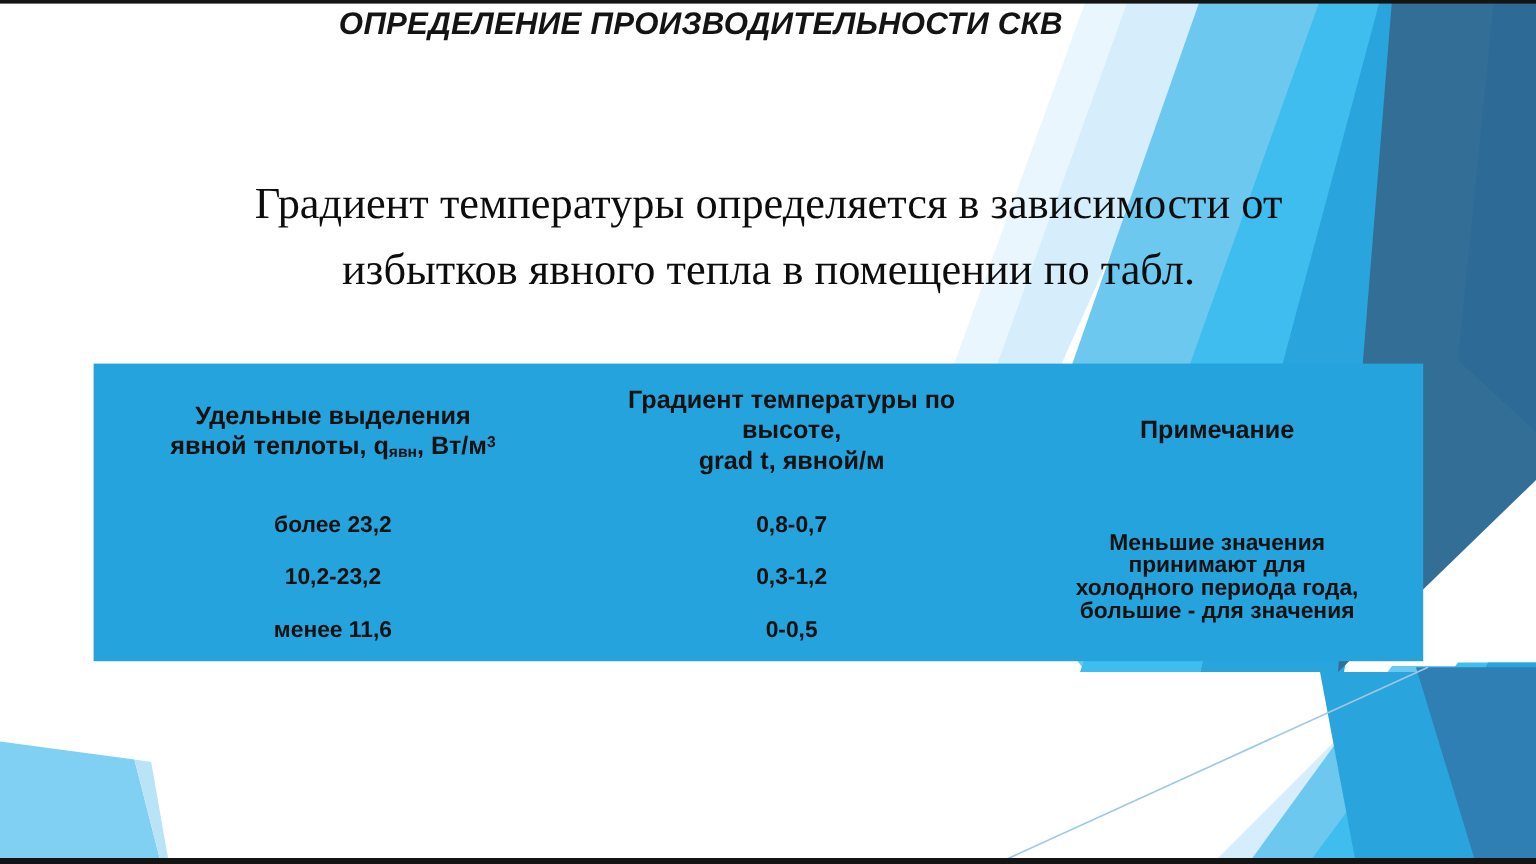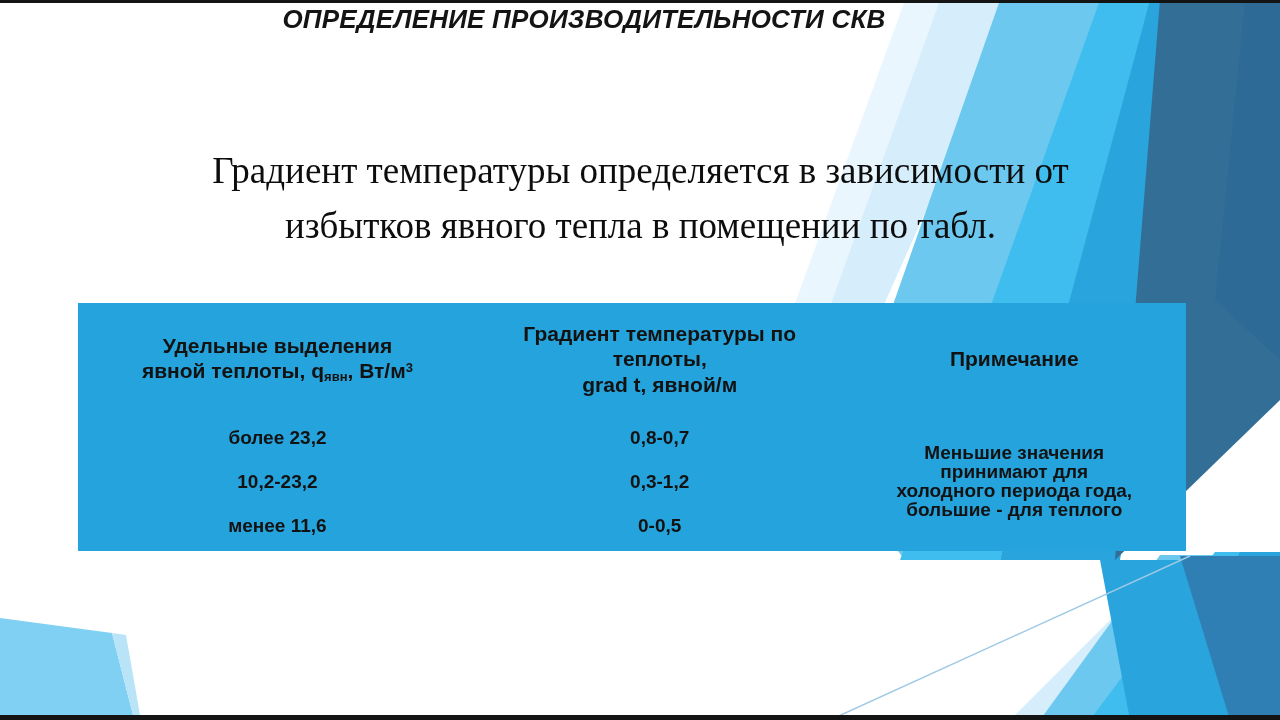--- a/index.html
+++ b/index.html
@@ -175,35 +175,35 @@
           <col class="col-c">
       </colgroup>
       <thead>
         <tr>
           <th class="hdr-a">
             <span class="l1">Удельные выделения</span>
             <span class="l2"><span>явной теплоты, q</span><sub>явн</sub><span>, Вт/м</span><sup>3</sup></span>
           </th>
           <th class="hdr-b">
             <span class="ln">Градиент температуры по</span>
-            <span class="ln">теплоты,</span>
+            <span class="ln">высоте,</span>
             <span class="ln">grad t, явной/м</span>
           </th>
           <th>Примечание</th>
         </tr>
       </thead>
       <tbody>
         <tr>
           <td>более 23,2</td>
           <td>0,8-0,7</td>
           <td class="note-cell" rowspan="3">
             <span class="ln">Меньшие значения</span>
             <span class="ln">принимают для</span>
             <span class="ln">холодного периода года,</span>
-            <span class="ln">большие - для теплого</span>
+            <span class="ln">большие - для значения</span>
           </td>
         </tr>
         <tr>
           <td>10,2-23,2</td>
           <td>0,3-1,2</td>
         </tr>
         <tr>
           <td>менее 11,6</td>
           <td>0-0,5</td>
         </tr>

